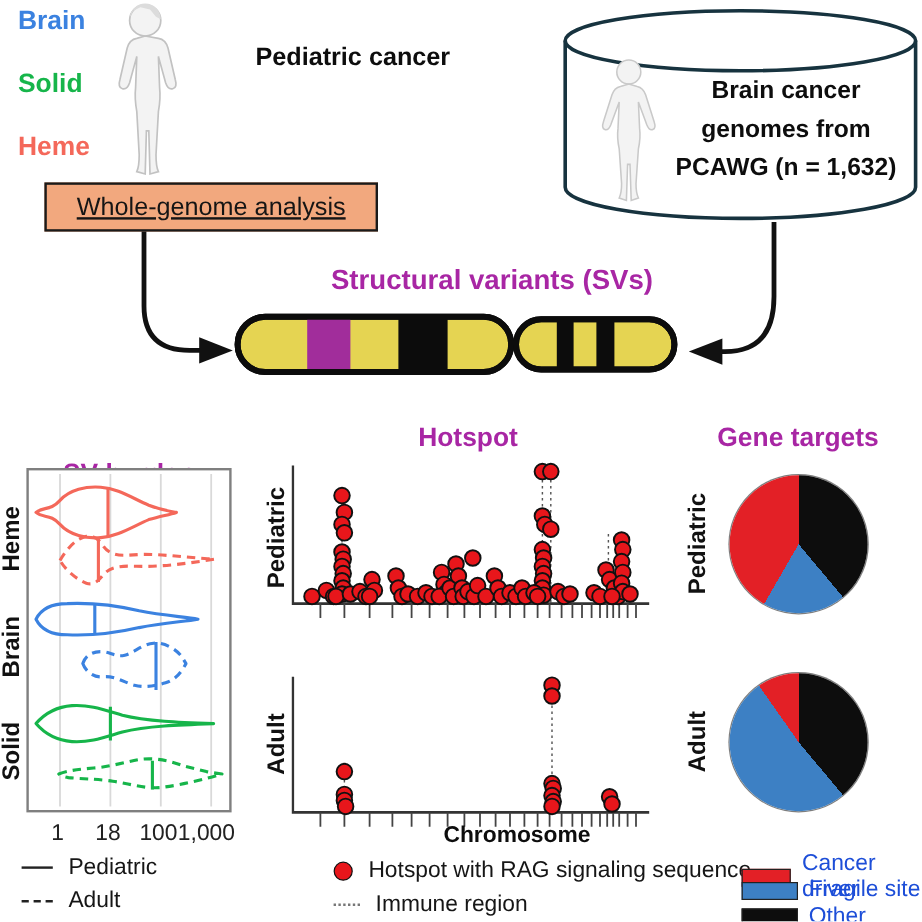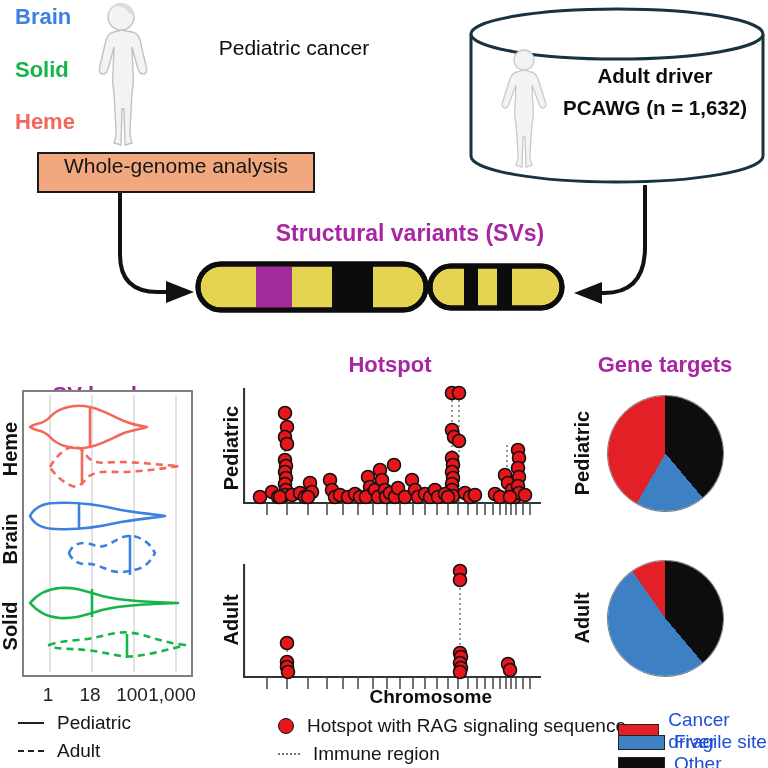--- a/index.html
+++ b/index.html
@@ -2,25 +2,25 @@
 <html style="--brain: #3B82E0; --solidg: #16B54A; --heme: #F4685A; --magenta: #A826A4; --box_fill: #F2A87E; --chrom_yellow: #E5D452; --chrom_purple: #A12D9B; --dot_red: #E8161B; --pie_driver: #E32026; --pie_fragile: #3D80C4; --pie_other: #0D0D0D; --cylinder_stroke: #17333F;"><head>
 <meta charset="utf-8">
 <style>
   html,body{margin:0;padding:0;background:#fff;}
   .canvas{position:relative;width:768px;height:768px;background:#ffffff;overflow:hidden;
           font-family:"Liberation Sans",sans-serif;color:#111;}
   .abs{position:absolute;}
   
   .tissue-label{position:absolute;left:15px;font-size:22px;font-weight:600;}
   .ped-title{position:absolute;left:168px;top:32px;width:252px;text-align:center;
-             font-size:21px;font-weight:normal;line-height:1.55;color:#0d0d0d;}
+             font-size:21px;font-weight:bold;line-height:1.55;color:#0d0d0d;}
   .analysis-box{position:absolute;left:37px;top:152px;width:278px;height:41px;
                 box-sizing:border-box;border:2.5px solid #1a1a1a;background:var(--box_fill);
-                display:flex;align-items:flex-start;justify-content:center;
-                font-size:21px;color:#151515;}
+                display:flex;align-items:center;justify-content:center;
+                font-size:21px;color:#151515;text-decoration:underline;}
   .cyl-text{position:absolute;left:552px;top:60px;width:206px;text-align:center;
             font-size:20.5px;font-weight:bold;line-height:1.55;color:#0d0d0d;}
   .sv-banner{position:absolute;left:240px;top:220px;width:340px;text-align:center;
              font-size:23px;font-weight:bold;color:var(--magenta);}
   
   .panel-title{position:absolute;top:352px;text-align:center;font-size:22px;
                font-weight:bold;color:var(--magenta);}
   .t-burden{left:22px;width:171px;margin-top:30px;}
   .t-hotspots{left:290px;width:200px;}
   .t-genes{left:565px;width:200px;}
@@ -78,21 +78,22 @@
 
   <svg class="abs" style="left:466px;top:4px" width="302" height="188" viewBox="0 0 302 188">
     <path d="M5,30 L5,152 A146,26 0 0 0 297,152 L297,30" fill="#ffffff" stroke="#17333F" stroke-width="3"></path>
     <ellipse cx="151" cy="30" rx="146" ry="25" fill="#ffffff" stroke="#17333F" stroke-width="3"></ellipse>
     <g fill="#f3f3f3" stroke="#c9c9c9" stroke-width="1.3">
       <circle cx="58" cy="56" r="10"></circle>
       <path d="M58,66 l-7,2 q-5,1 -7,7 l-7,22 q-2,6 1,7 q3,1 5,-4 l7,-19 -1,22 q-1,8 1,17 l2,29 q0,8 -2,12 l6,2 1,-30 h2 l1,30 6,-2 q-2,-4 -2,-12 l2,-29 q2,-9 1,-17 l-1,-22 7,19 q2,5 5,4 q3,-1 1,-7 l-7,-22 q-2,-6 -7,-7 Z"></path>
     </g>
   </svg>
   <div class="cyl-text">
-    <div>Adult driver</div>
+    <div>Brain cancer</div>
+    <div>genomes from</div>
     <div>PCAWG (n = 1,632)</div>
   </div>
 
   <svg class="abs" style="left:0;top:185px" width="768" height="130" viewBox="0 0 768 130">
     <path d="M120,8 L120,70 Q120,107 158,107 L170,107" fill="none" stroke="#111" stroke-width="4"></path>
     <polygon points="194,107 166,96 166,118" fill="#111"></polygon>
     <path d="M645,0 L645,62 Q645,108 604,108 L598,108" fill="none" stroke="#111" stroke-width="4"></path>
     <polygon points="574,108 602,97 602,119" fill="#111"></polygon>
   </svg>
 

